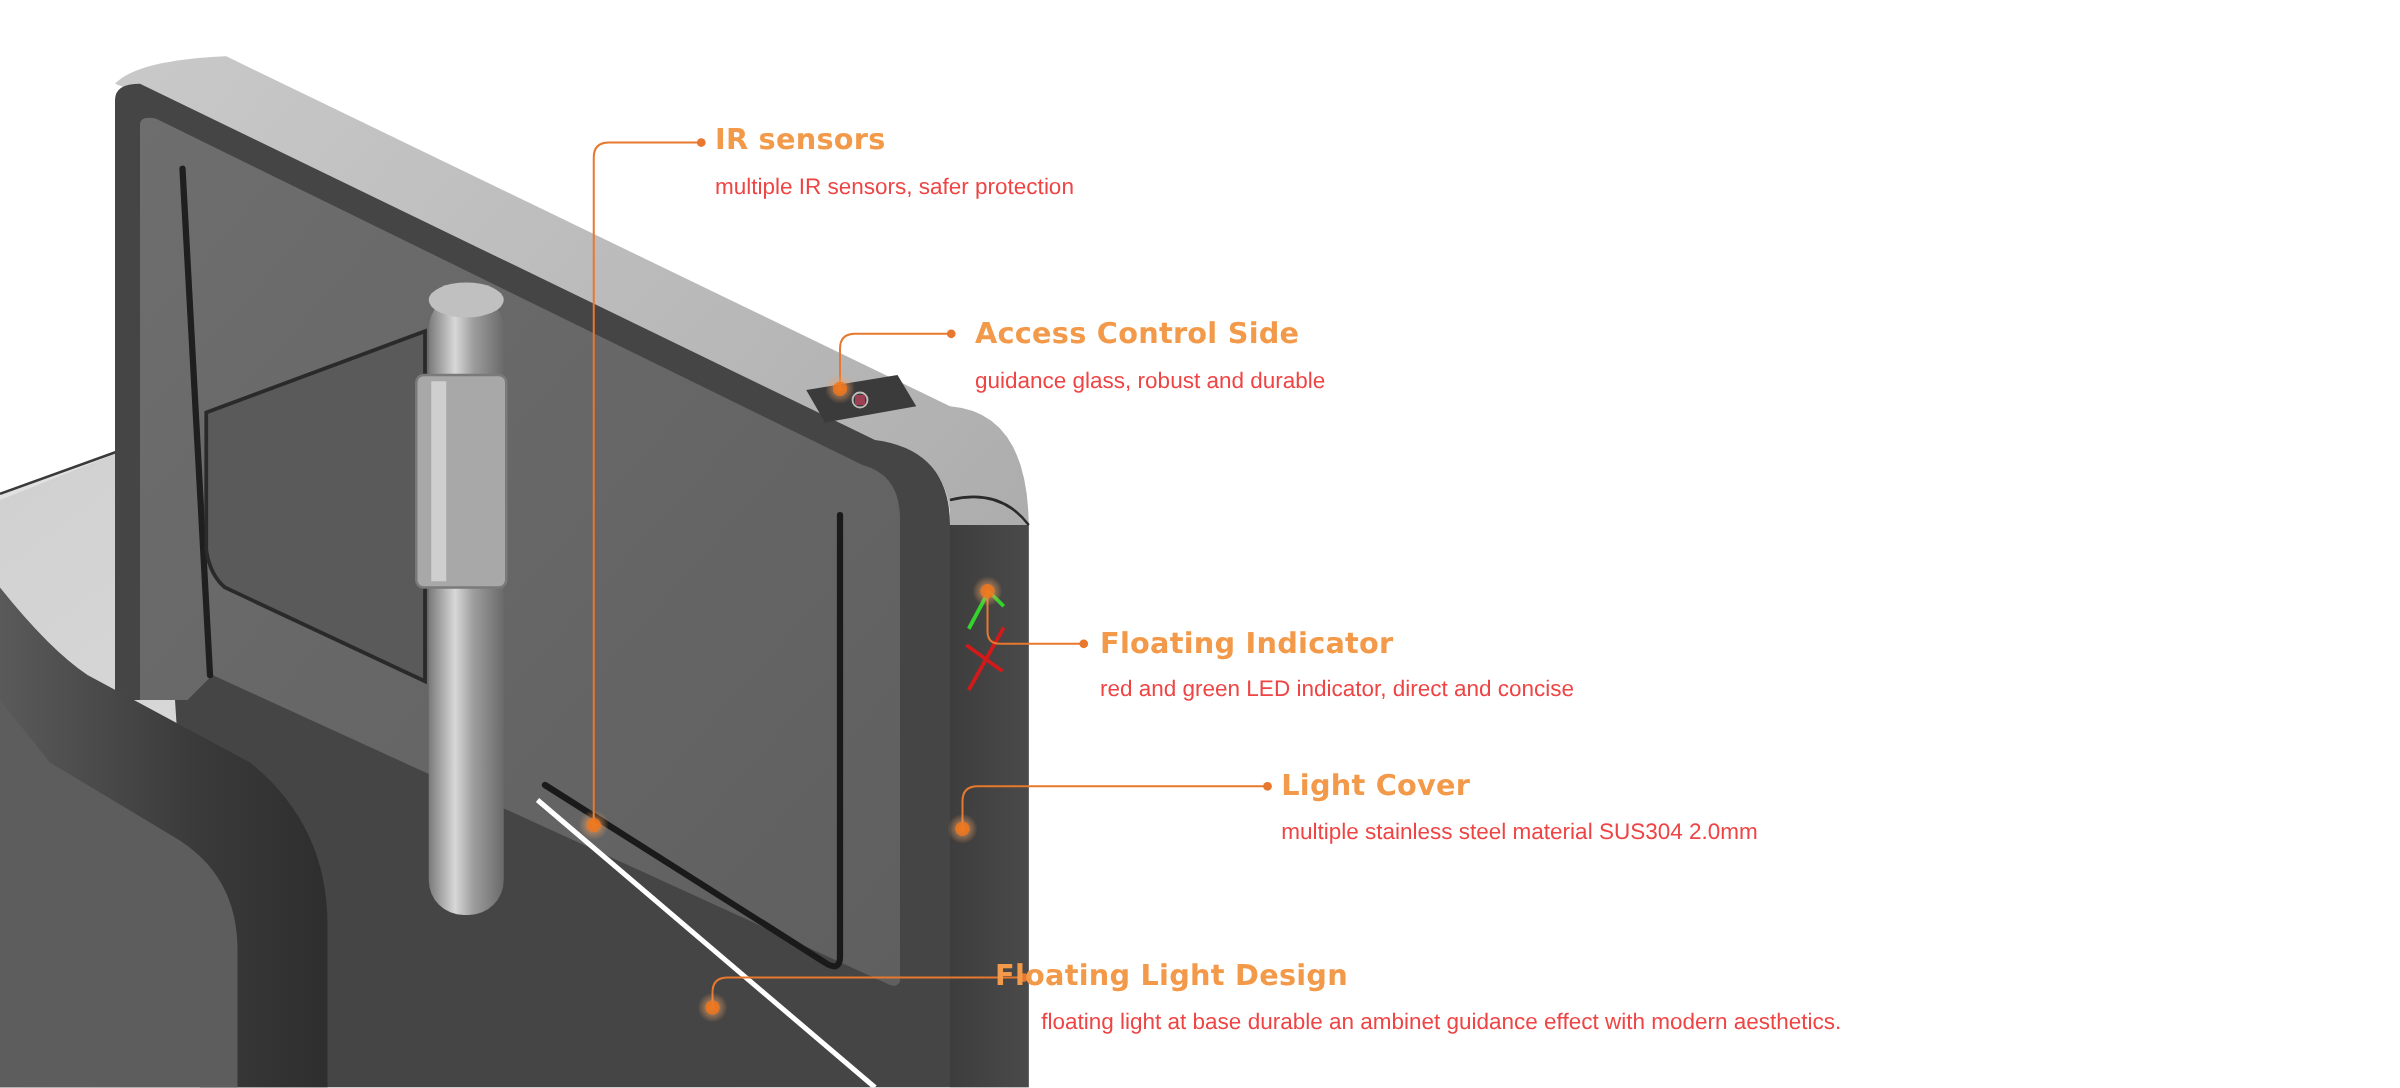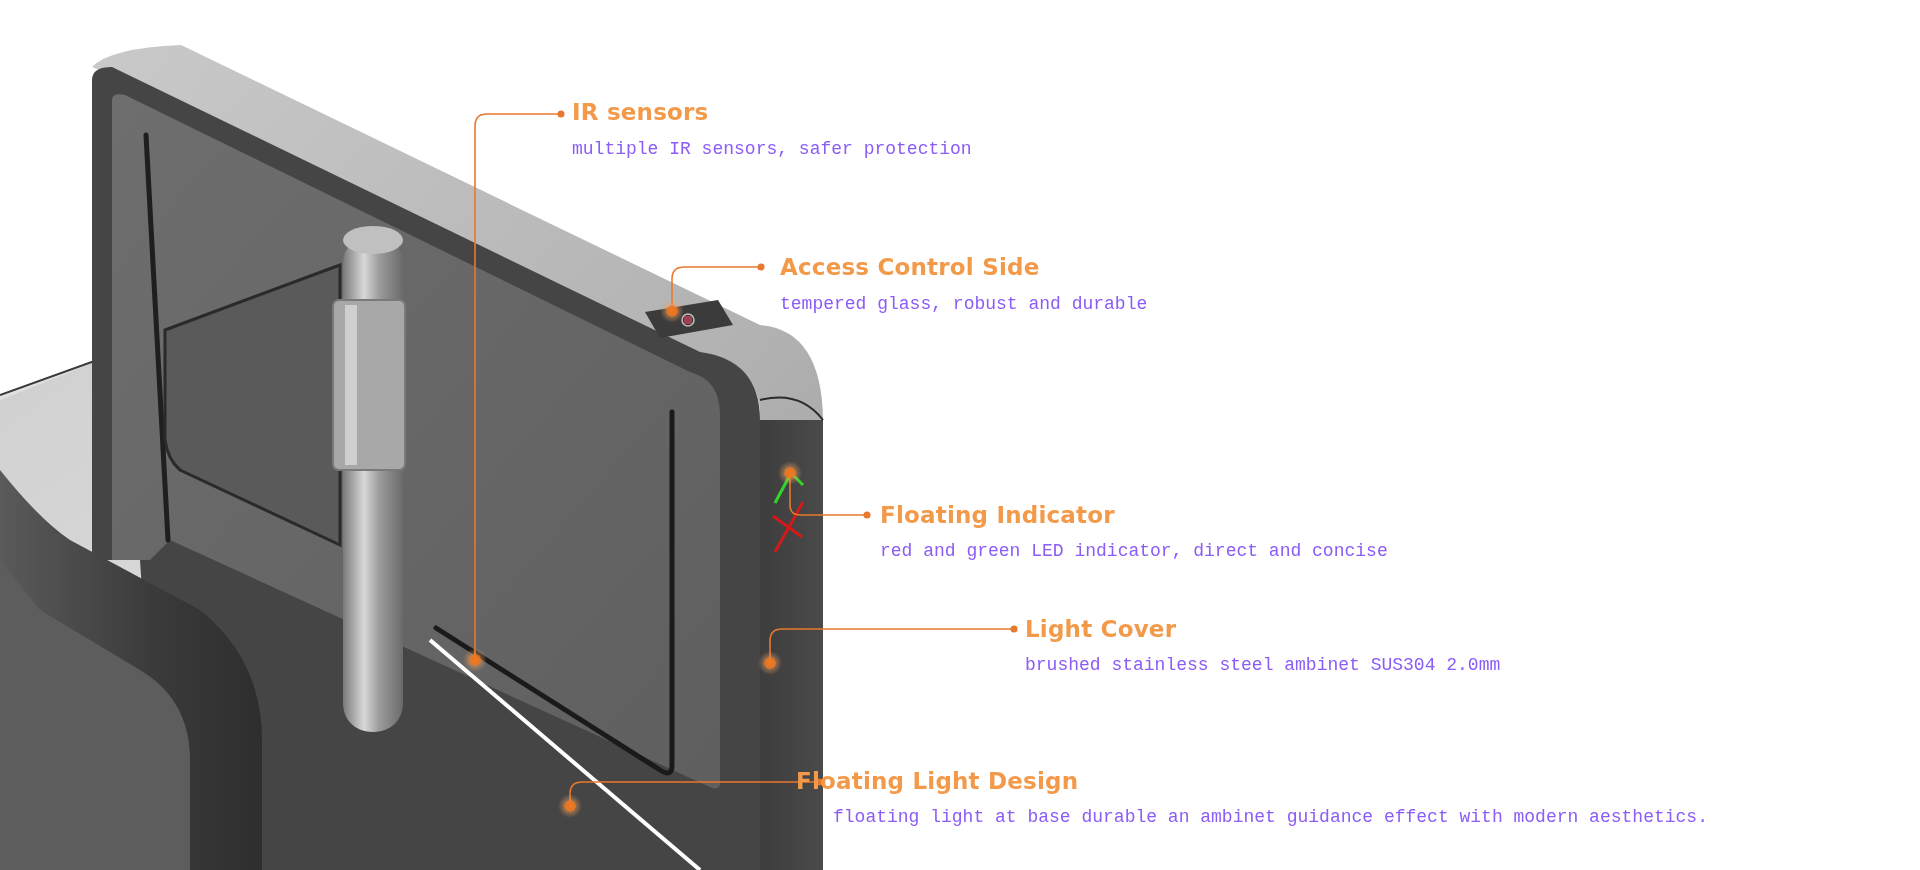--- a/index.html
+++ b/index.html
@@ -11,22 +11,22 @@
     #stage { position: absolute; left: 0; top: 0; width: 1920px; height: 870px; }
     .callout { position: absolute; }
     .callout-title {
       position: absolute; white-space: nowrap;
       font-family: "DejaVu Sans", "Liberation Sans", sans-serif;
       font-weight: bold; font-size: 23px; letter-spacing: 0.2px;
       color: #f39a4a; line-height: 28px;
     }
     .callout-desc {
       position: absolute; white-space: nowrap;
-      font-family: Liberation Mono, monospace;
-      font-size: 18px; color: #8b5cf6; line-height: 22px;
+      font-family: Liberation Sans, sans-serif;
+      font-size: 18px; color: #ef4444; line-height: 22px;
     }
   </style>
 </head>
 <body>
 
 <div id="stage">
 
   <svg width="1920" height="870" viewBox="0 0 1920 870" style="position:absolute;left:0;top:0">
     <defs>
       <linearGradient id="floorGrad" x1="0" y1="0" x2="1" y2="1">
@@ -136,30 +136,30 @@
     </g>
   </svg>
 
   <div class="callout">
     <div class="callout-title" style="left:572px;top:98px">IR sensors</div>
     <div class="callout-desc" style="left:572px;top:138px">multiple IR sensors, safer protection</div>
   </div>
 
   <div class="callout">
     <div class="callout-title" style="left:780px;top:253px">Access Control Side</div>
-    <div class="callout-desc" style="left:780px;top:293px">tempered glass, robust and durable</div>
+    <div class="callout-desc" style="left:780px;top:293px">guidance glass, robust and durable</div>
   </div>
 
   <div class="callout">
     <div class="callout-title" style="left:880px;top:501px">Floating Indicator</div>
     <div class="callout-desc" style="left:880px;top:540px">red and green LED indicator, direct and concise</div>
   </div>
 
   <div class="callout">
     <div class="callout-title" style="left:1025px;top:615px">Light Cover</div>
-    <div class="callout-desc" style="left:1025px;top:654px">brushed stainless steel ambinet SUS304 2.0mm</div>
+    <div class="callout-desc" style="left:1025px;top:654px">multiple stainless steel material SUS304 2.0mm</div>
   </div>
 
   <div class="callout">
     <div class="callout-title" style="left:796px;top:767px">Floating Light Design</div>
     <div class="callout-desc" style="left:833px;top:806px">floating light at base durable an ambinet guidance effect with modern aesthetics.</div>
   </div>
 </div>
 
 </body></html>

